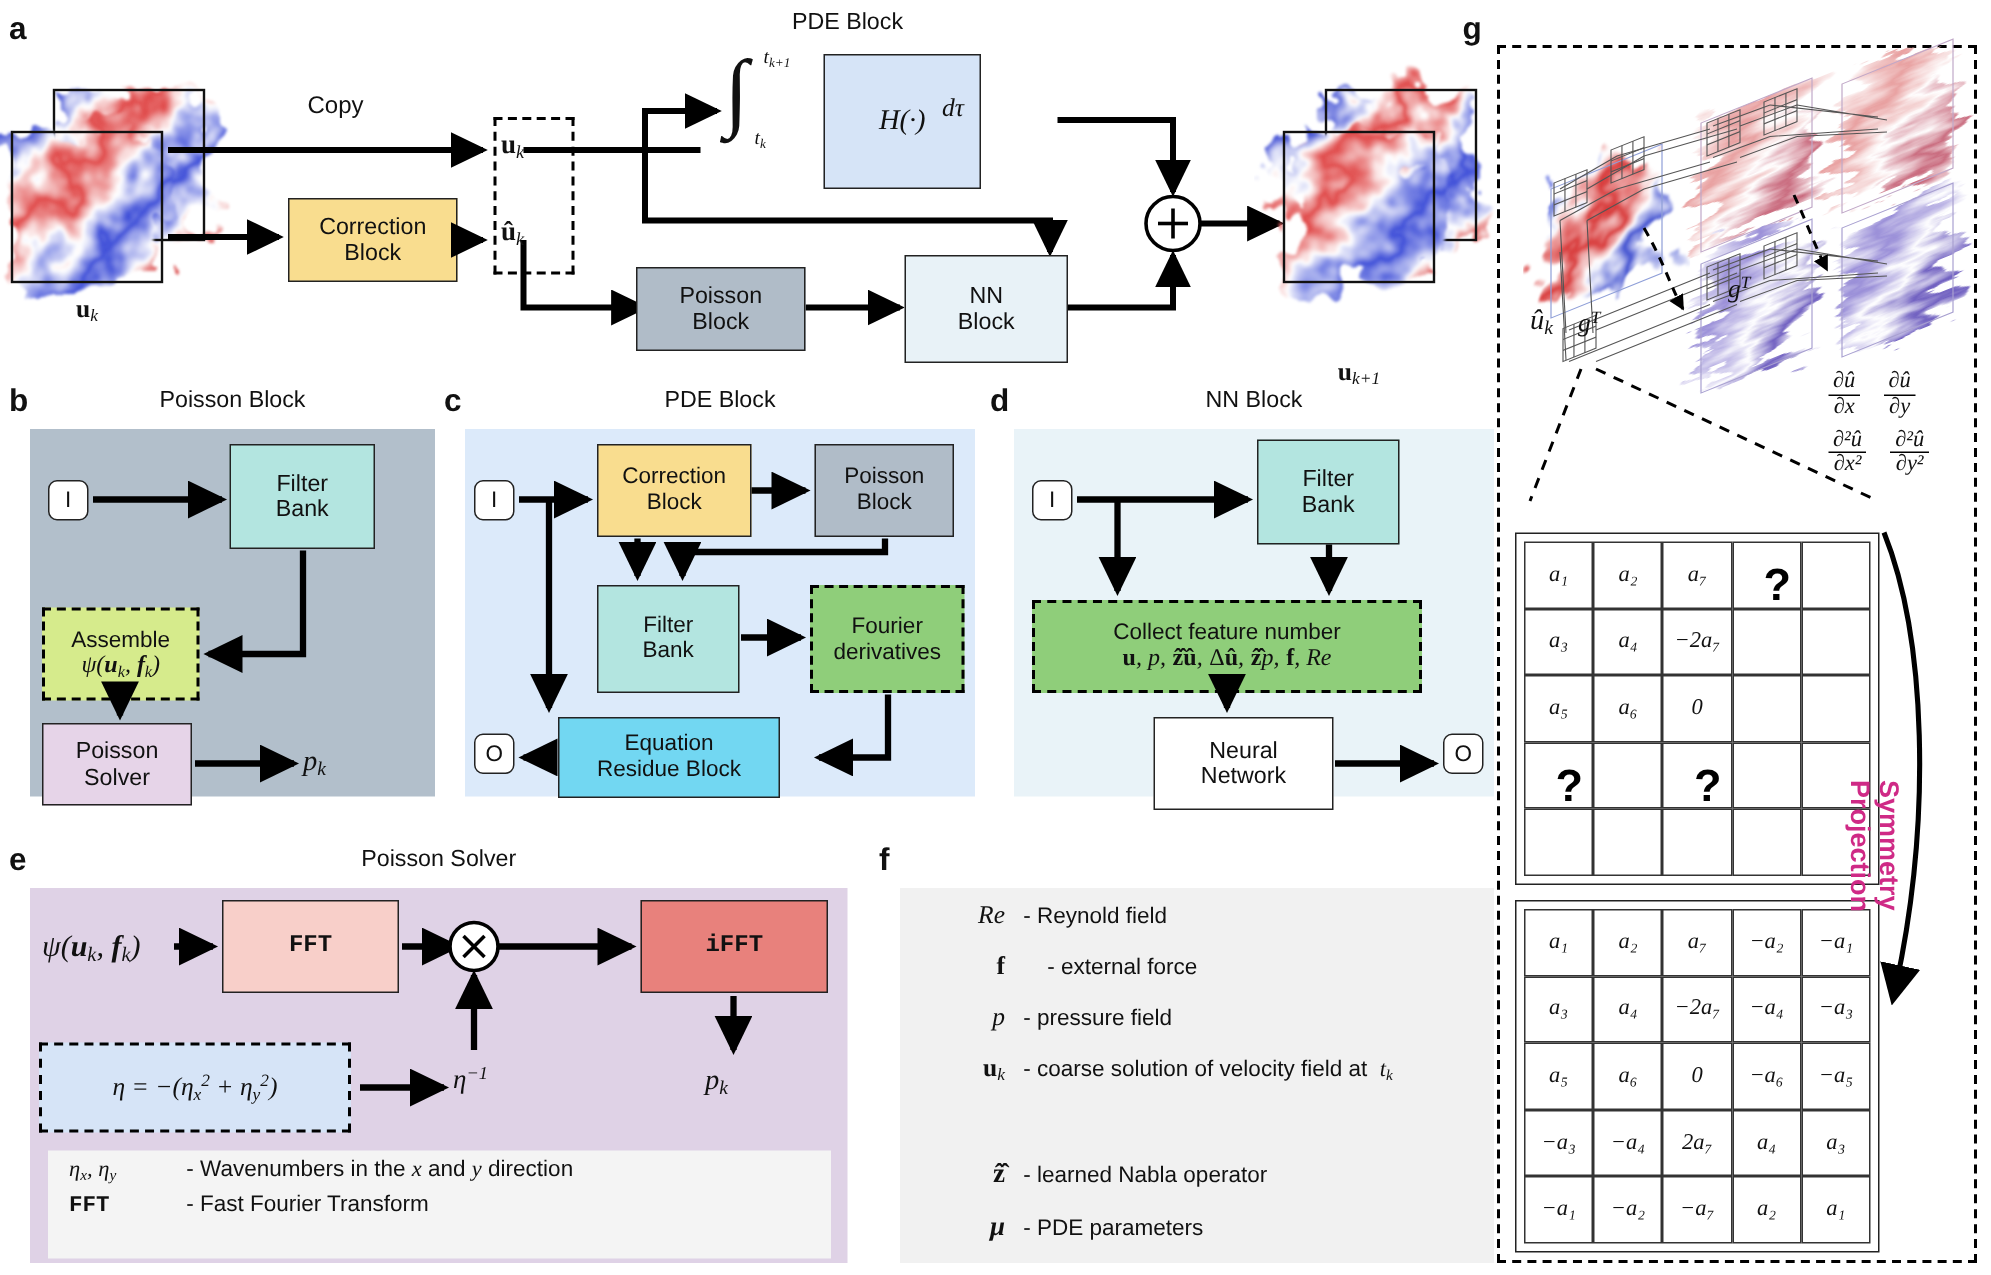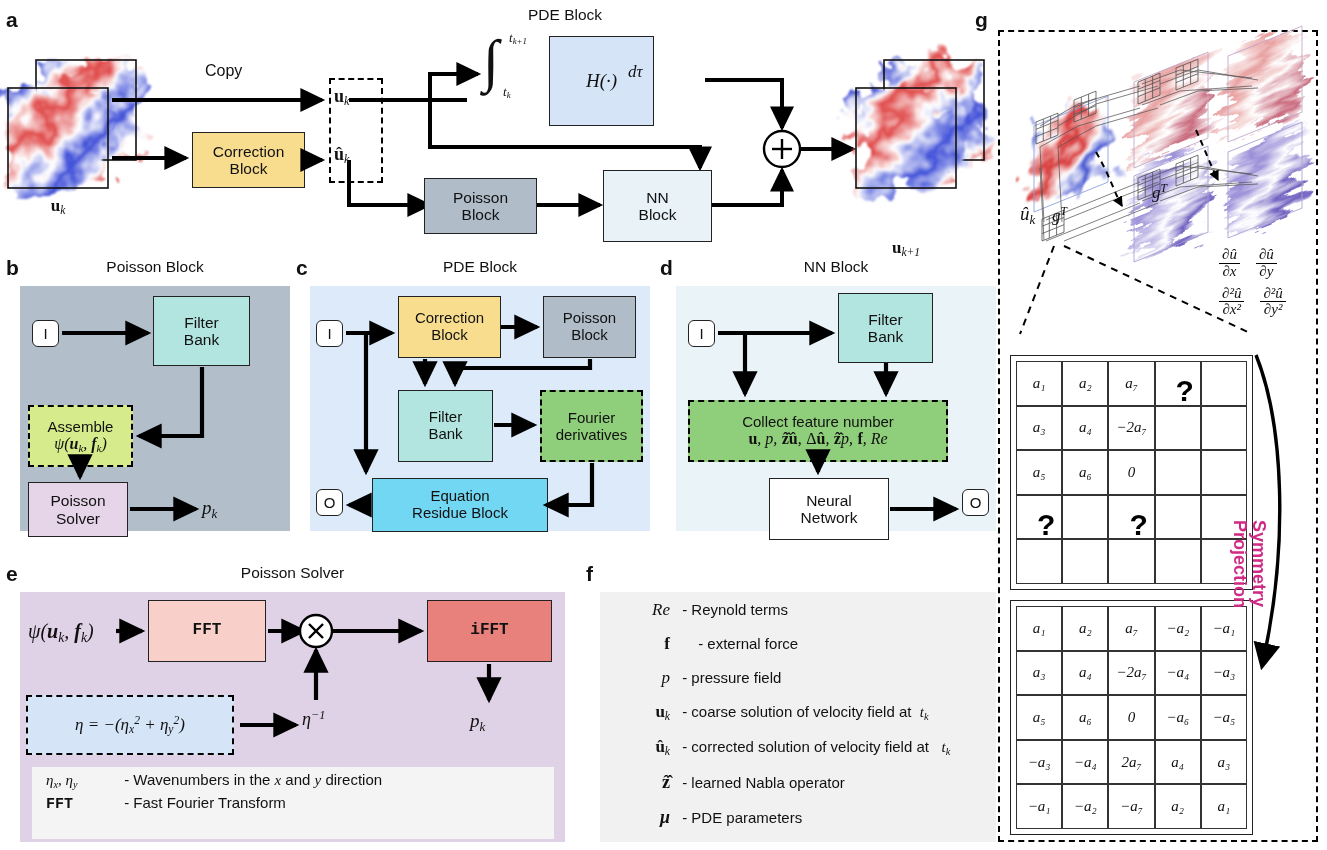--- a/index.html
+++ b/index.html
@@ -229,21 +229,21 @@
   <span>Block</span>
 </div>
 <div class="abs box" style="left:398px;top:390px;width:95px;height:72px;background:#b3e5e0;font-size:15px;flex-direction:column;">
   <span>Filter</span>
   <span>Bank</span>
 </div>
 <div class="abs dbox" style="left:540px;top:390px;width:103px;height:72px;background:#8fce7a;font-size:15px;flex-direction:column;">
   <span>Fourier</span>
   <span>derivatives</span>
 </div>
-<div class="abs box" style="left:372px;top:478px;width:176px;height:54px;background:#72d7f2;font-size:15px;flex-direction:column;">
+<div class="abs box" style="left:372px;top:478px;width:148px;height:54px;background:#72d7f2;font-size:15px;flex-direction:column;">
   <span>Equation</span>
   <span>Residue Block</span>
 </div>
 
 <svg class="abs" style="left:0;top:0;" width="1327" height="850">
   <g stroke="#000" stroke-width="4.2" fill="none" marker-end="url(#arw)">
     <path d="M346,333 L392,333"></path>
     <path d="M501,327 L537,327"></path>
     <path d="M425,359 L425,384"></path>
     <path d="M590,359 L590,368 L455,368 L455,384"></path>
@@ -327,37 +327,33 @@
   <div class="abs" style="left:14px;top:27px;font-size:15px;">
     <span style="display:inline-block;width:74px;font-family:'Liberation Mono',monospace;font-weight:bold;">FFT</span>
     <span>- Fast Fourier Transform</span>
   </div>
 </div>
 
 <div class="abs plabel" style="left:586px;top:562px;">f</div>
 <div class="abs" style="left:600px;top:592px;width:396px;height:250px;background:#f1f1f1;">
   <div class="abs" style="left:14px;top:8px;font-size:15px;">
     <span class="mathi" style="display:inline-block;width:56px;text-align:right;font-size:17px;">Re</span>
-    <span style="margin-left:8px;">- Reynold terms</span>
+    <span style="margin-left:8px;">- Reynold field</span>
   </div>
   <div class="abs" style="left:14px;top:42px;font-size:15px;">
     <span class="mathb" style="display:inline-block;width:56px;text-align:right;font-size:17px;">f</span>
     <span style="margin-left:24px;">- external force</span>
   </div>
   <div class="abs" style="left:14px;top:76px;font-size:15px;">
     <span class="mathi" style="display:inline-block;width:56px;text-align:right;font-size:17px;">p</span>
     <span style="margin-left:8px;">- pressure field</span>
   </div>
   <div class="abs" style="left:14px;top:110px;font-size:15px;">
     <span style="display:inline-block;width:56px;text-align:right;font-size:17px;"><span class="mathb">u</span><span class="mathi sub">k</span></span>
     <span style="margin-left:8px;">- coarse solution of velocity field at&nbsp; <span class="mathi">t<span class="sub">k</span></span></span>
-  </div>
-  <div class="abs" style="left:14px;top:145px;font-size:15px;">
-    <span style="display:inline-block;width:56px;text-align:right;font-size:17px;"><span class="mathb">û</span><span class="mathi sub">k</span></span>
-    <span style="margin-left:8px;">- corrected solution of velocity field at&nbsp;&nbsp; <span class="mathi">t<span class="sub">k</span></span></span>
   </div>
   <div class="abs" style="left:14px;top:180px;font-size:15px;">
     <span class="mathb" style="display:inline-block;width:56px;text-align:right;font-size:18px;">ẑ̂</span>
     <span style="margin-left:8px;">- learned Nabla operator</span>
   </div>
   <div class="abs" style="left:14px;top:215px;font-size:15px;">
     <span class="mathb" style="display:inline-block;width:56px;text-align:right;font-size:18px;font-style:italic;">μ</span>
     <span style="margin-left:8px;">- PDE parameters</span>
   </div>
 </div>

